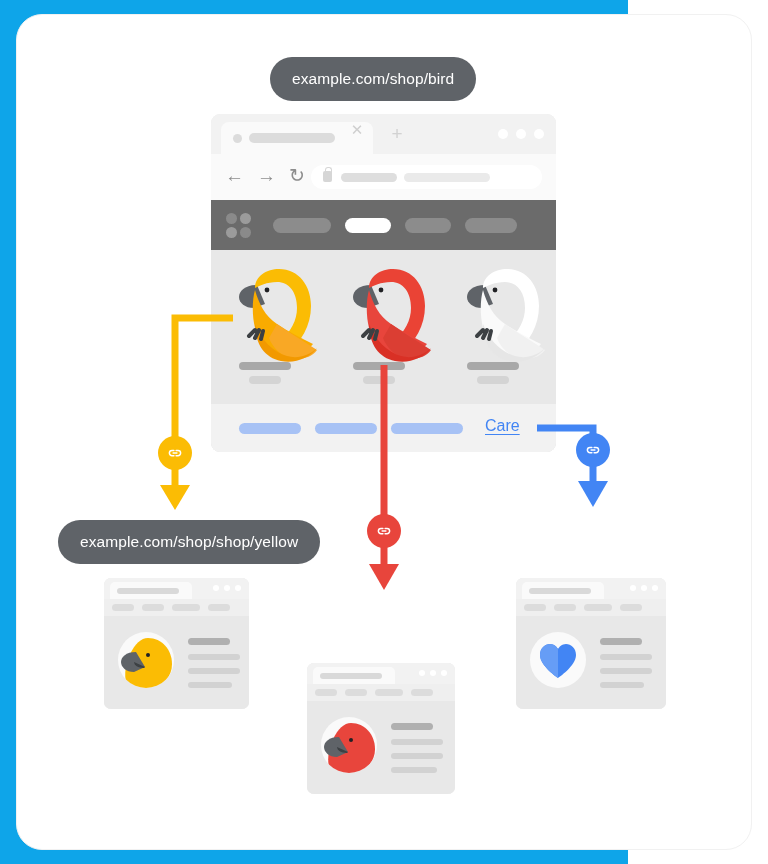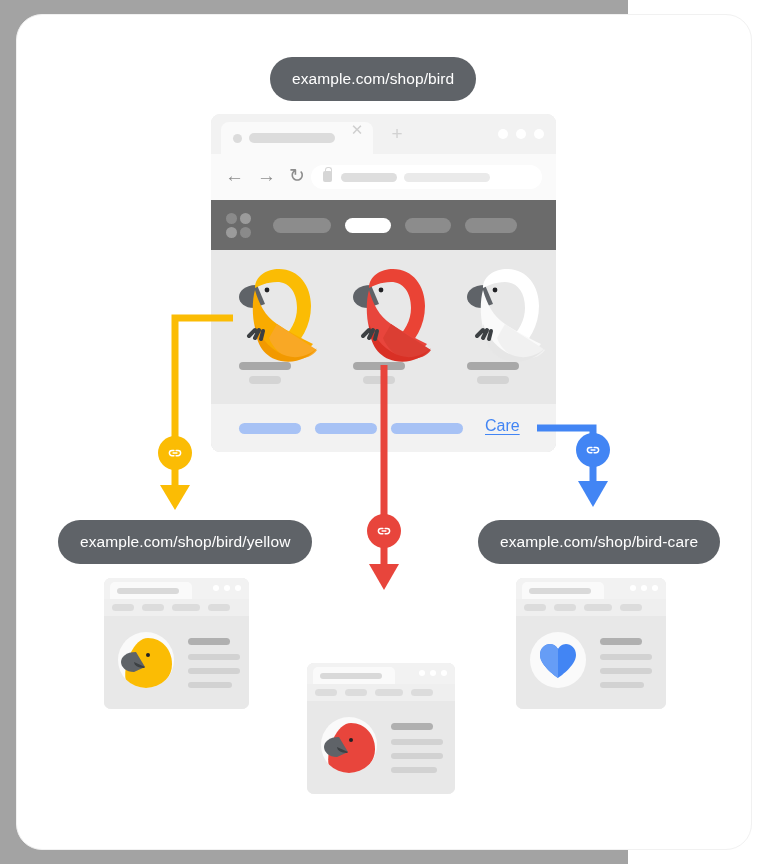--- a/index.html
+++ b/index.html
@@ -5,21 +5,21 @@
   * { box-sizing: border-box; margin: 0; padding: 0; }
   html, body {
     width: 768px; height: 864px;
     background: #ffffff;
     font-family: "Liberation Sans", sans-serif;
     overflow: hidden;
   }
   #stage {
     position: relative;
     width: 628px; height: 864px;
-    background: #a3a3a3;
+    background: #0ea5e9;
   }
   
   .outer-card {
     position: absolute;
     left: 16px; top: 14px;
     width: 736px; height: 836px;
     background: #ffffff;
     border: 1px solid #f1f1f1;
     border-radius: 26px;
   }
@@ -208,22 +208,21 @@
     <path d="M384 365 V518" stroke="#E8453C" stroke-width="7" fill="none"></path>
     <path d="M384 544 V566" stroke="#E8453C" stroke-width="7" fill="none"></path>
     <polygon points="369,564 399,564 384,590" fill="#E8453C"></polygon>
 
     <path d="M537 428 H593 V437" stroke="#4285F4" stroke-width="7" fill="none"></path>
     <path d="M593 463 V483" stroke="#4285F4" stroke-width="7" fill="none"></path>
     <polygon points="578,481 608,481 593,507" fill="#4285F4"></polygon>
   </svg>
 
   <div class="url-pill" id="pill-root">example.com/shop/bird</div>
-  <div class="url-pill" id="pill-yellow">example.com/shop/bird/yellow</div>
-  <div class="url-pill" id="pill-care">example.com/shop/bird-care</div>
+  <div class="url-pill" id="pill-yellow">example.com/shop/shop/yellow</div>
 
   <div class="browser">
 
     <div class="bw-tabstrip">
       <div class="bw-tab">
         <span class="bw-tab-dot"></span>
         <span class="bw-tab-title"></span>
       </div>
       <div class="bw-tab-x">✕</div>
       <div class="bw-plus">+</div>

